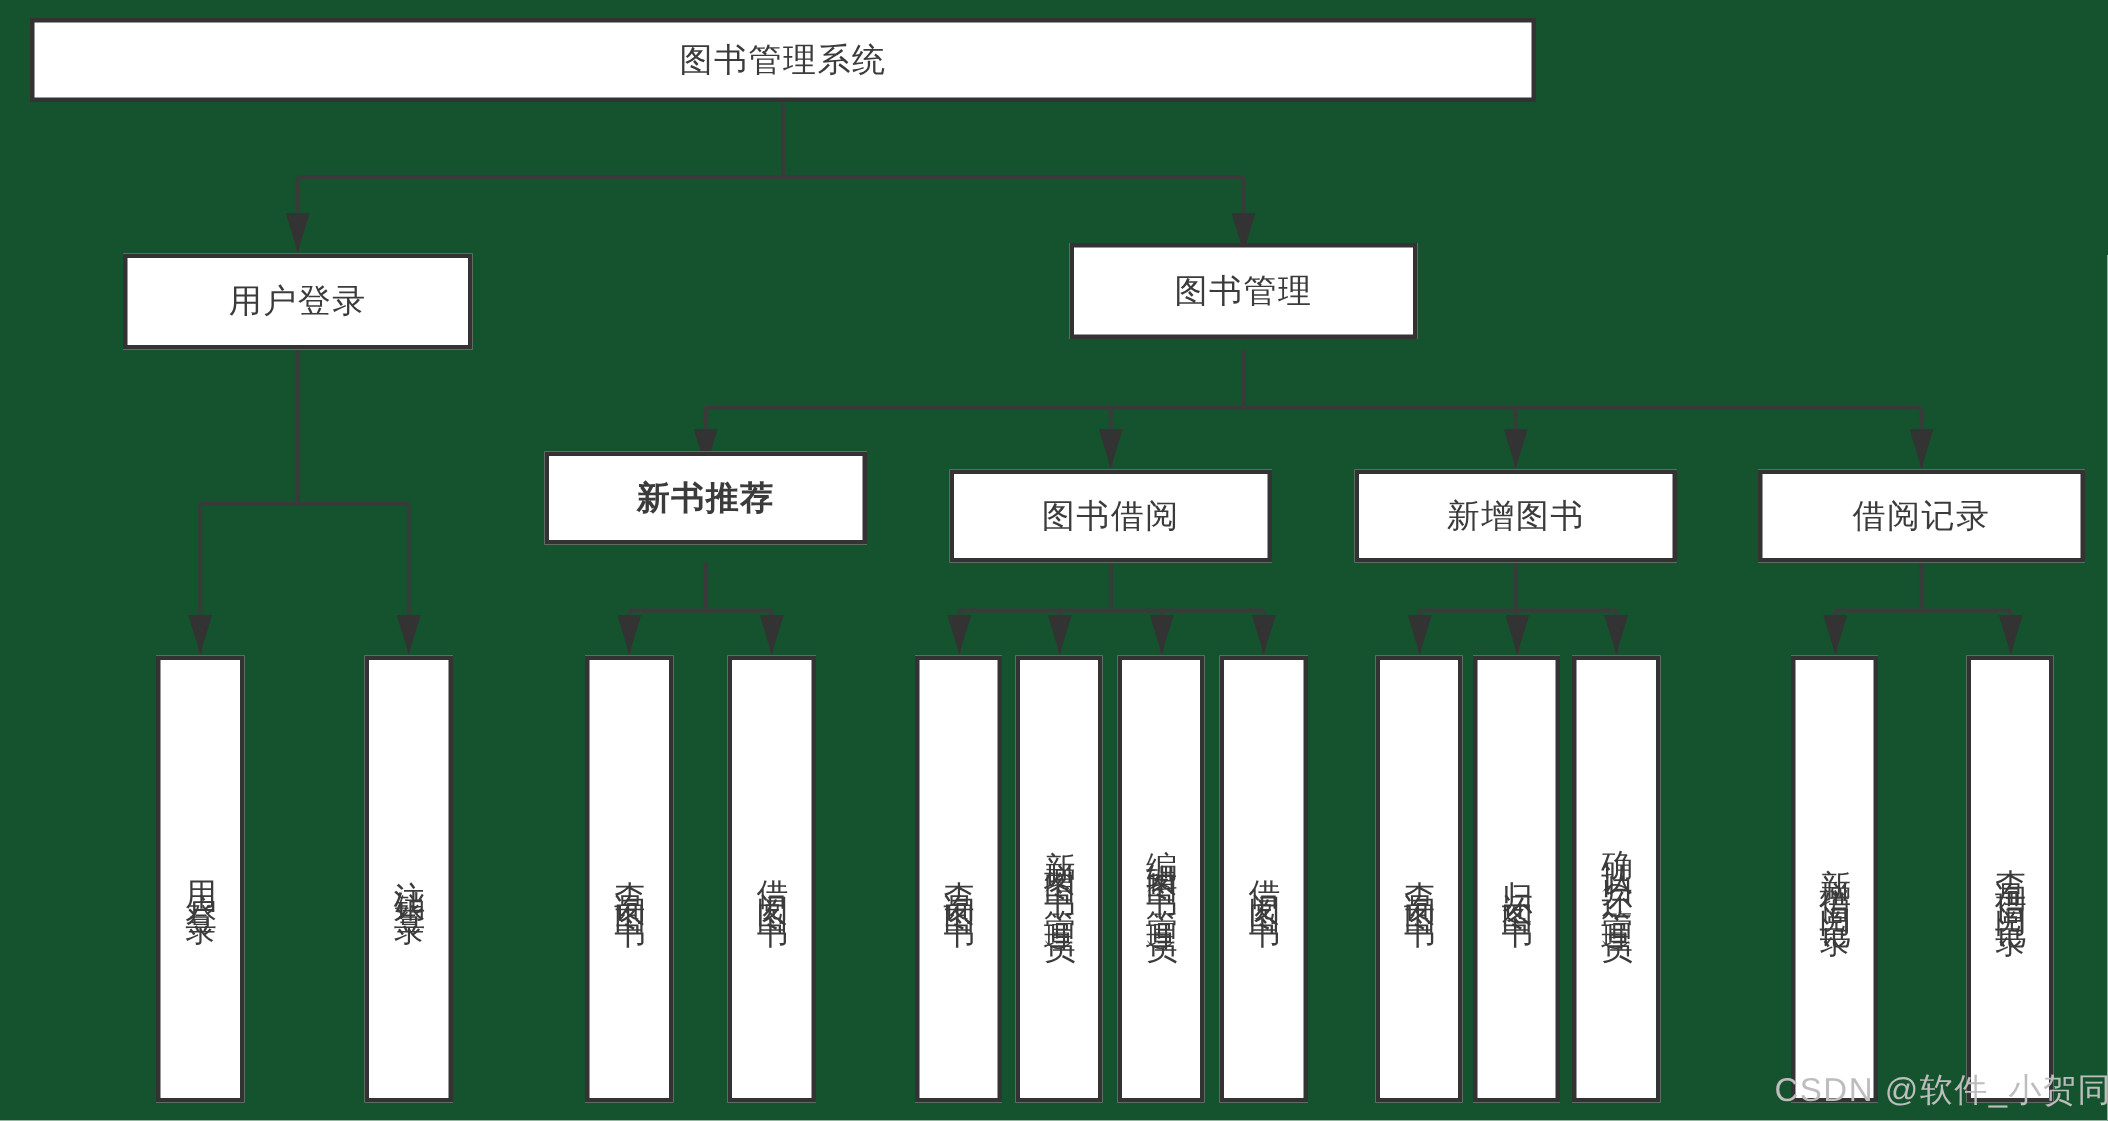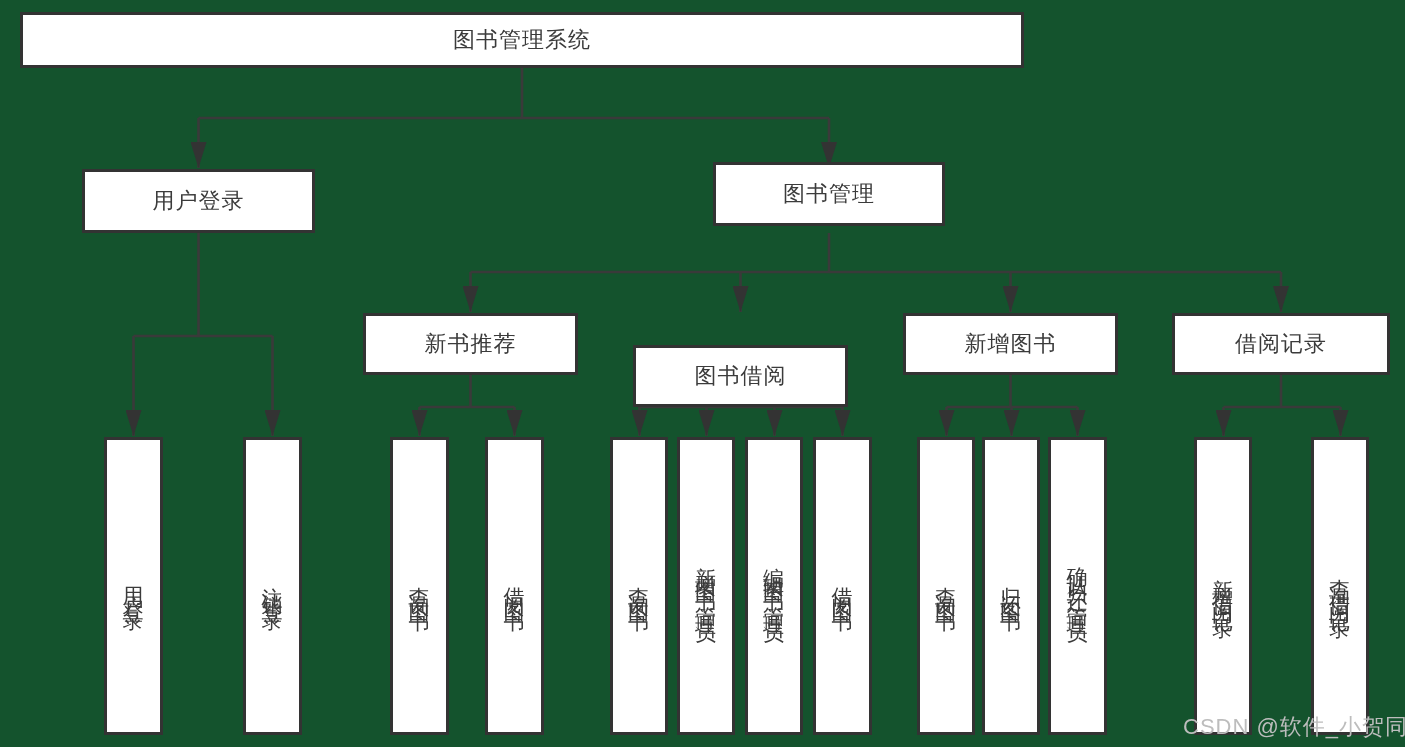--- a/index.html
+++ b/index.html
@@ -118,24 +118,24 @@
     <span class="h-label">图书管理系统</span>
   </div>
 
   <div class="node" style="left:82px; top:169px; width:233px; height:64px;">
     <span class="h-label">用户登录</span>
   </div>
   <div class="node" style="left:713px; top:162px; width:232px; height:64px;">
     <span class="h-label">图书管理</span>
   </div>
 
-  <div class="node" style="left:363px; top:313px; width:215px; height:62px;">
+  <div class="node" style="left:363px; top:301px; width:215px; height:62px;font-weight:bold;">
     <span class="h-label">新书推荐</span>
   </div>
-  <div class="node" style="left:633px; top:313px; width:215px; height:62px;margin-top:32px;">
+  <div class="node" style="left:633px; top:313px; width:215px; height:62px;">
     <span class="h-label">图书借阅</span>
   </div>
   <div class="node" style="left:903px; top:313px; width:215px; height:62px;">
     <span class="h-label">新增图书</span>
   </div>
   <div class="node" style="left:1172px; top:313px; width:218px; height:62px;">
     <span class="h-label">借阅记录</span>
   </div>
 
   <div class="node" style="left:104px; top:437px; width:59px; height:298px;">

